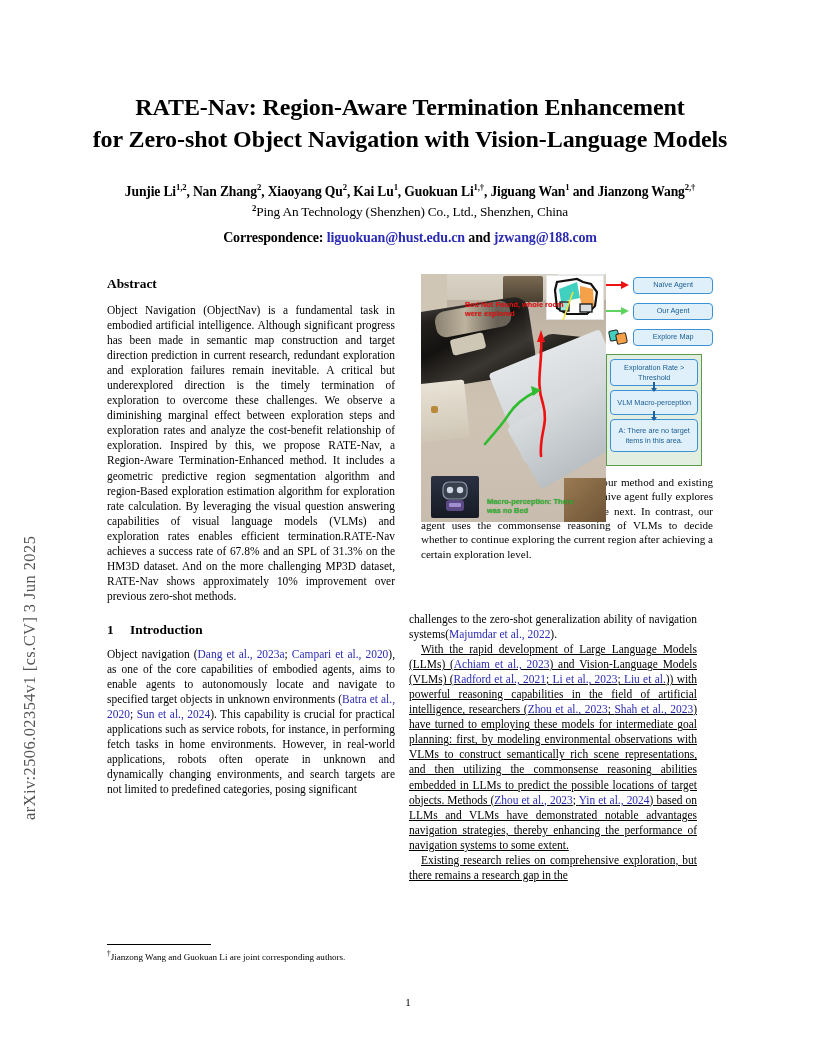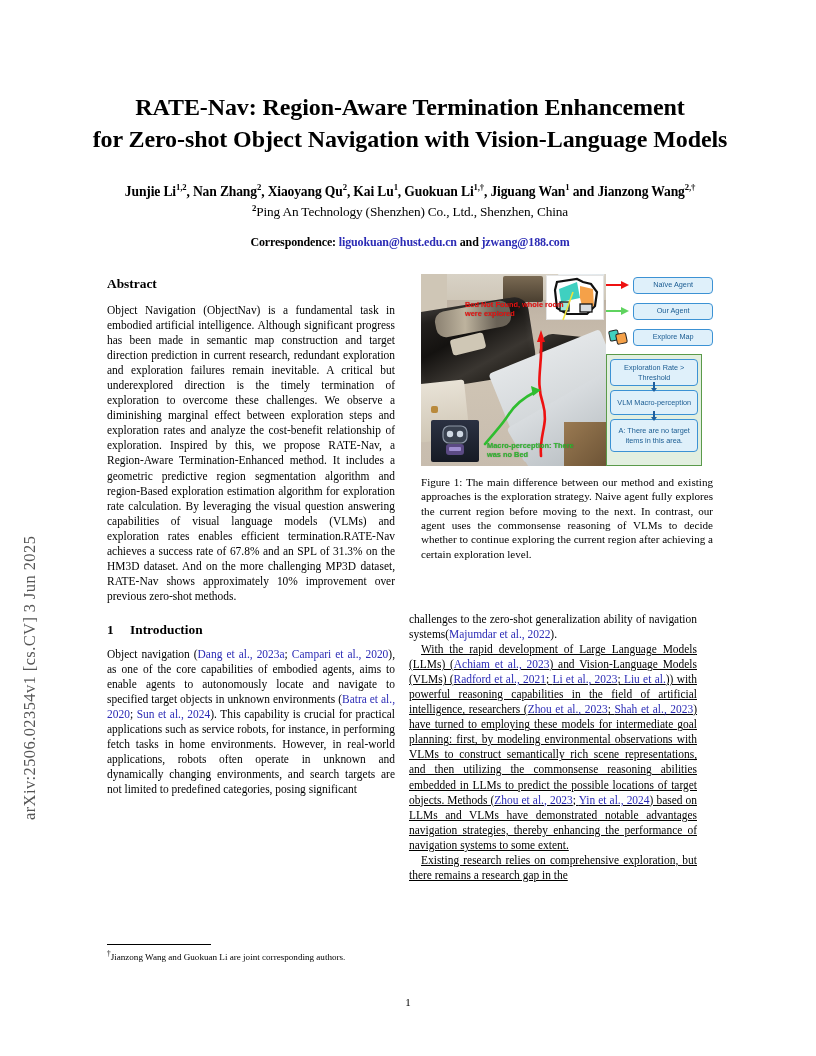--- a/index.html
+++ b/index.html
@@ -41,21 +41,21 @@
   #authors {
     margin-top: 26px;
     font-size: 13.6px; font-weight: bold; line-height: 1.45;
     letter-spacing: -0.15px;
   }
   #authors sup { font-size: 0.64em; font-weight: bold; vertical-align: super; }
   #affil1, #affil2 {
     font-size: 13.3px; font-weight: normal; line-height: 1.42;
   }
   #affil1 sup, #affil2 sup { font-size: 0.66em; vertical-align: super; }
-  #correspondence { margin-top: 12px; font-size: 12px; }
+  #correspondence { margin-top: 6px; font-size: 14px; }
   #correspondence .lbl { font-weight: bold; }
   .mail { color:#2b2bb5; }
 
   
   .col { position:absolute; width:288px; text-align:justify; }
   #col-left  { left: 107px; top: 276px; }
   #col-right { left: 409px; top: 276px; }
 
   .sec-head-center {
     text-align:left; font-weight:bold; font-size:13.4px;
@@ -86,21 +86,21 @@
 
   
   #figure-wrap { position:absolute; left:421px; top:274px; width:292px; }
   #figure-graphic {
     position:relative; width:292px; height:192px;
     background:#ffffff; display:flex;
   }
 
   
   #photo-panel {
-    position:relative; width:196px; height:192px; overflow:hidden;
+    position:relative; width:196px; height:248px; overflow:hidden;
     background:#b9ada0;
   }
   
   #room-floor {
     position:absolute; inset:0;
     background:
       linear-gradient(to bottom, #b4a89a 0%, #c3b7a8 22%, #cfc4b4 55%, #c7bcae 100%);
   }
   #back-wall {
     position:absolute; left:0; top:0; width:100%; height:26px;

